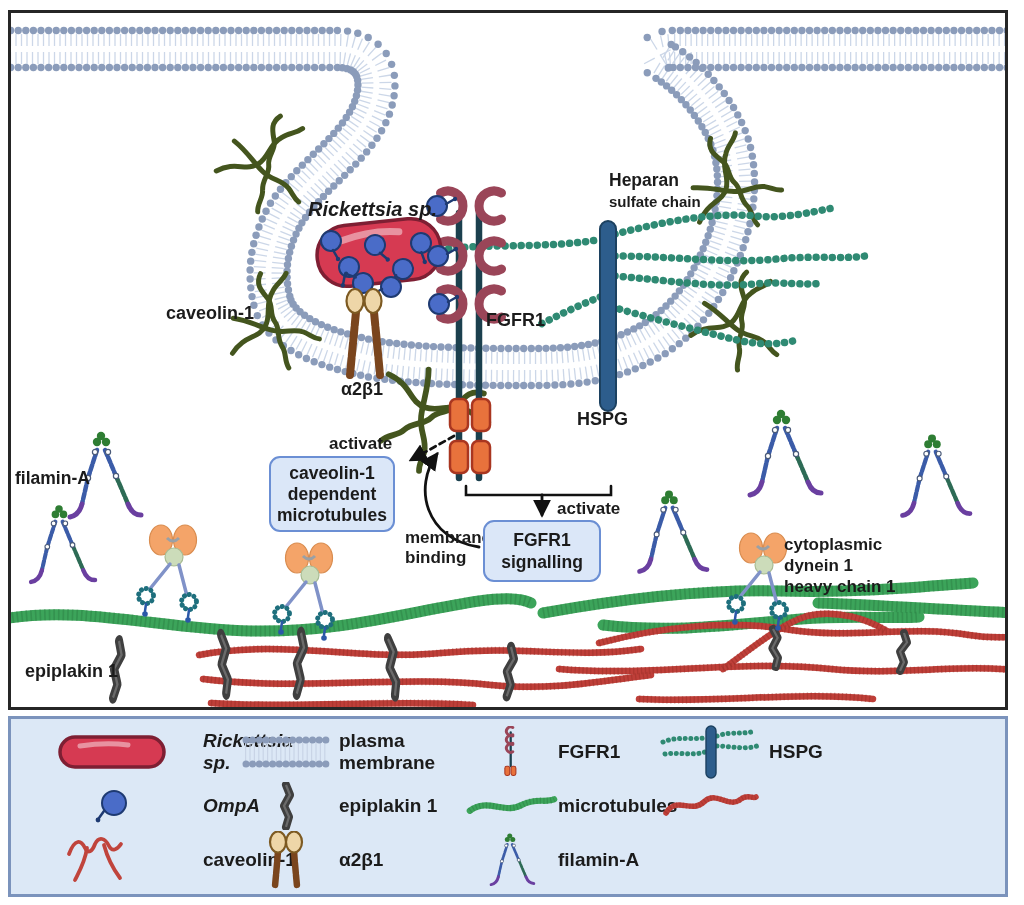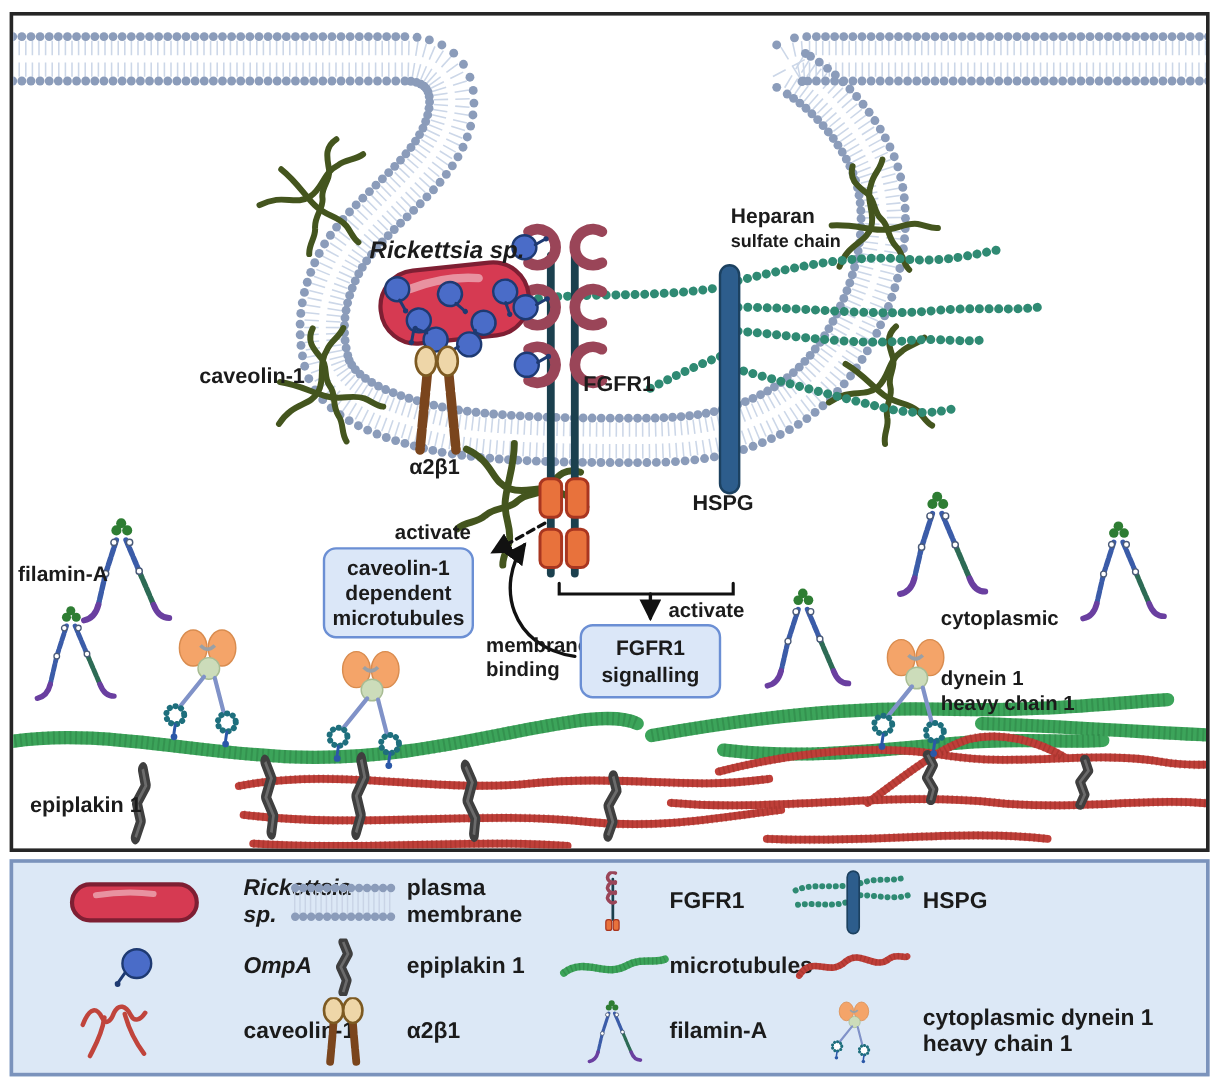--- a/index.html
+++ b/index.html
@@ -1375,21 +1375,21 @@
   <div class="lbl" style="left:598px;top:178px;font-size:15px;line-height:22px;">sulfate chain</div>
   <div class="lbl" style="left:155px;top:290px;">caveolin-1</div>
   <div class="lbl" style="left:475px;top:297px;">FGFR1</div>
   <div class="lbl" style="left:330px;top:366px;">α2β1</div>
   <div class="lbl" style="left:566px;top:396px;">HSPG</div>
   <div class="lbl" style="left:4px;top:455px;font-size:17.5px;">filamin-A</div>
   <div class="lbl" style="left:318px;top:420px;font-size:17px;">activate</div>
   <div class="lbl" style="left:546px;top:485px;font-size:17px;">activate</div>
   <div class="lbl" style="left:394px;top:514px;font-size:17px;">membrane</div>
   <div class="lbl" style="left:394px;top:534px;font-size:17px;">binding</div>
-  <div class="lbl" style="left:773px;top:492px;font-size:17px;">cytoplasmic</div>
+  <div class="lbl" style="left:773px;top:521px;font-size:17px;">cytoplasmic</div>
   <div class="lbl" style="left:773px;top:542px;font-size:17px;">dynein 1</div>
   <div class="lbl" style="left:773px;top:563px;font-size:17px;">heavy chain 1</div>
   <div class="lbl" style="left:14px;top:648px;">epiplakin 1</div>
 
   <div class="callout" style="left:258px;top:443px;width:126px;height:76px;font-size:17.5px;line-height:21px;">
     <span>caveolin-1</span>
     <span>dependent</span>
     <span>microtubules</span>
   </div>
   <div class="callout" style="left:472px;top:507px;width:118px;height:62px;font-size:17.5px;line-height:22px;">
@@ -1511,22 +1511,14 @@
       <span class="lg-label">HSPG</span>
     </div>
     <div class="lg-row">
       <span class="lg-icon" style="width:116px;">
         <svg width="96" height="34" viewBox="0 0 96 34">
           <path class="lg-if" d="M 3,24 C 14,6 28,26 42,12 C 54,2 66,20 78,10 C 84,5 90,10 93,8"></path>
           <path class="lg-if-tex" d="M 3,24 C 14,6 28,26 42,12 C 54,2 66,20 78,10 C 84,5 90,10 93,8"></path>
         </svg>
       </span>
     </div>
-    <div class="lg-row">
-      <span class="lg-icon" style="width:116px;">
-        <svg width="78" height="56" viewBox="0 0 78 88">
-          <use href="#dynein-unit" transform="translate(40,17) scale(0.82)"></use>
-        </svg>
-      </span>
-      <span class="lg-label" style="width:195px;">cytoplasmic dynein 1 heavy chain 1</span>
-    </div>
   </div>
 </div>
 
 </body></html>

